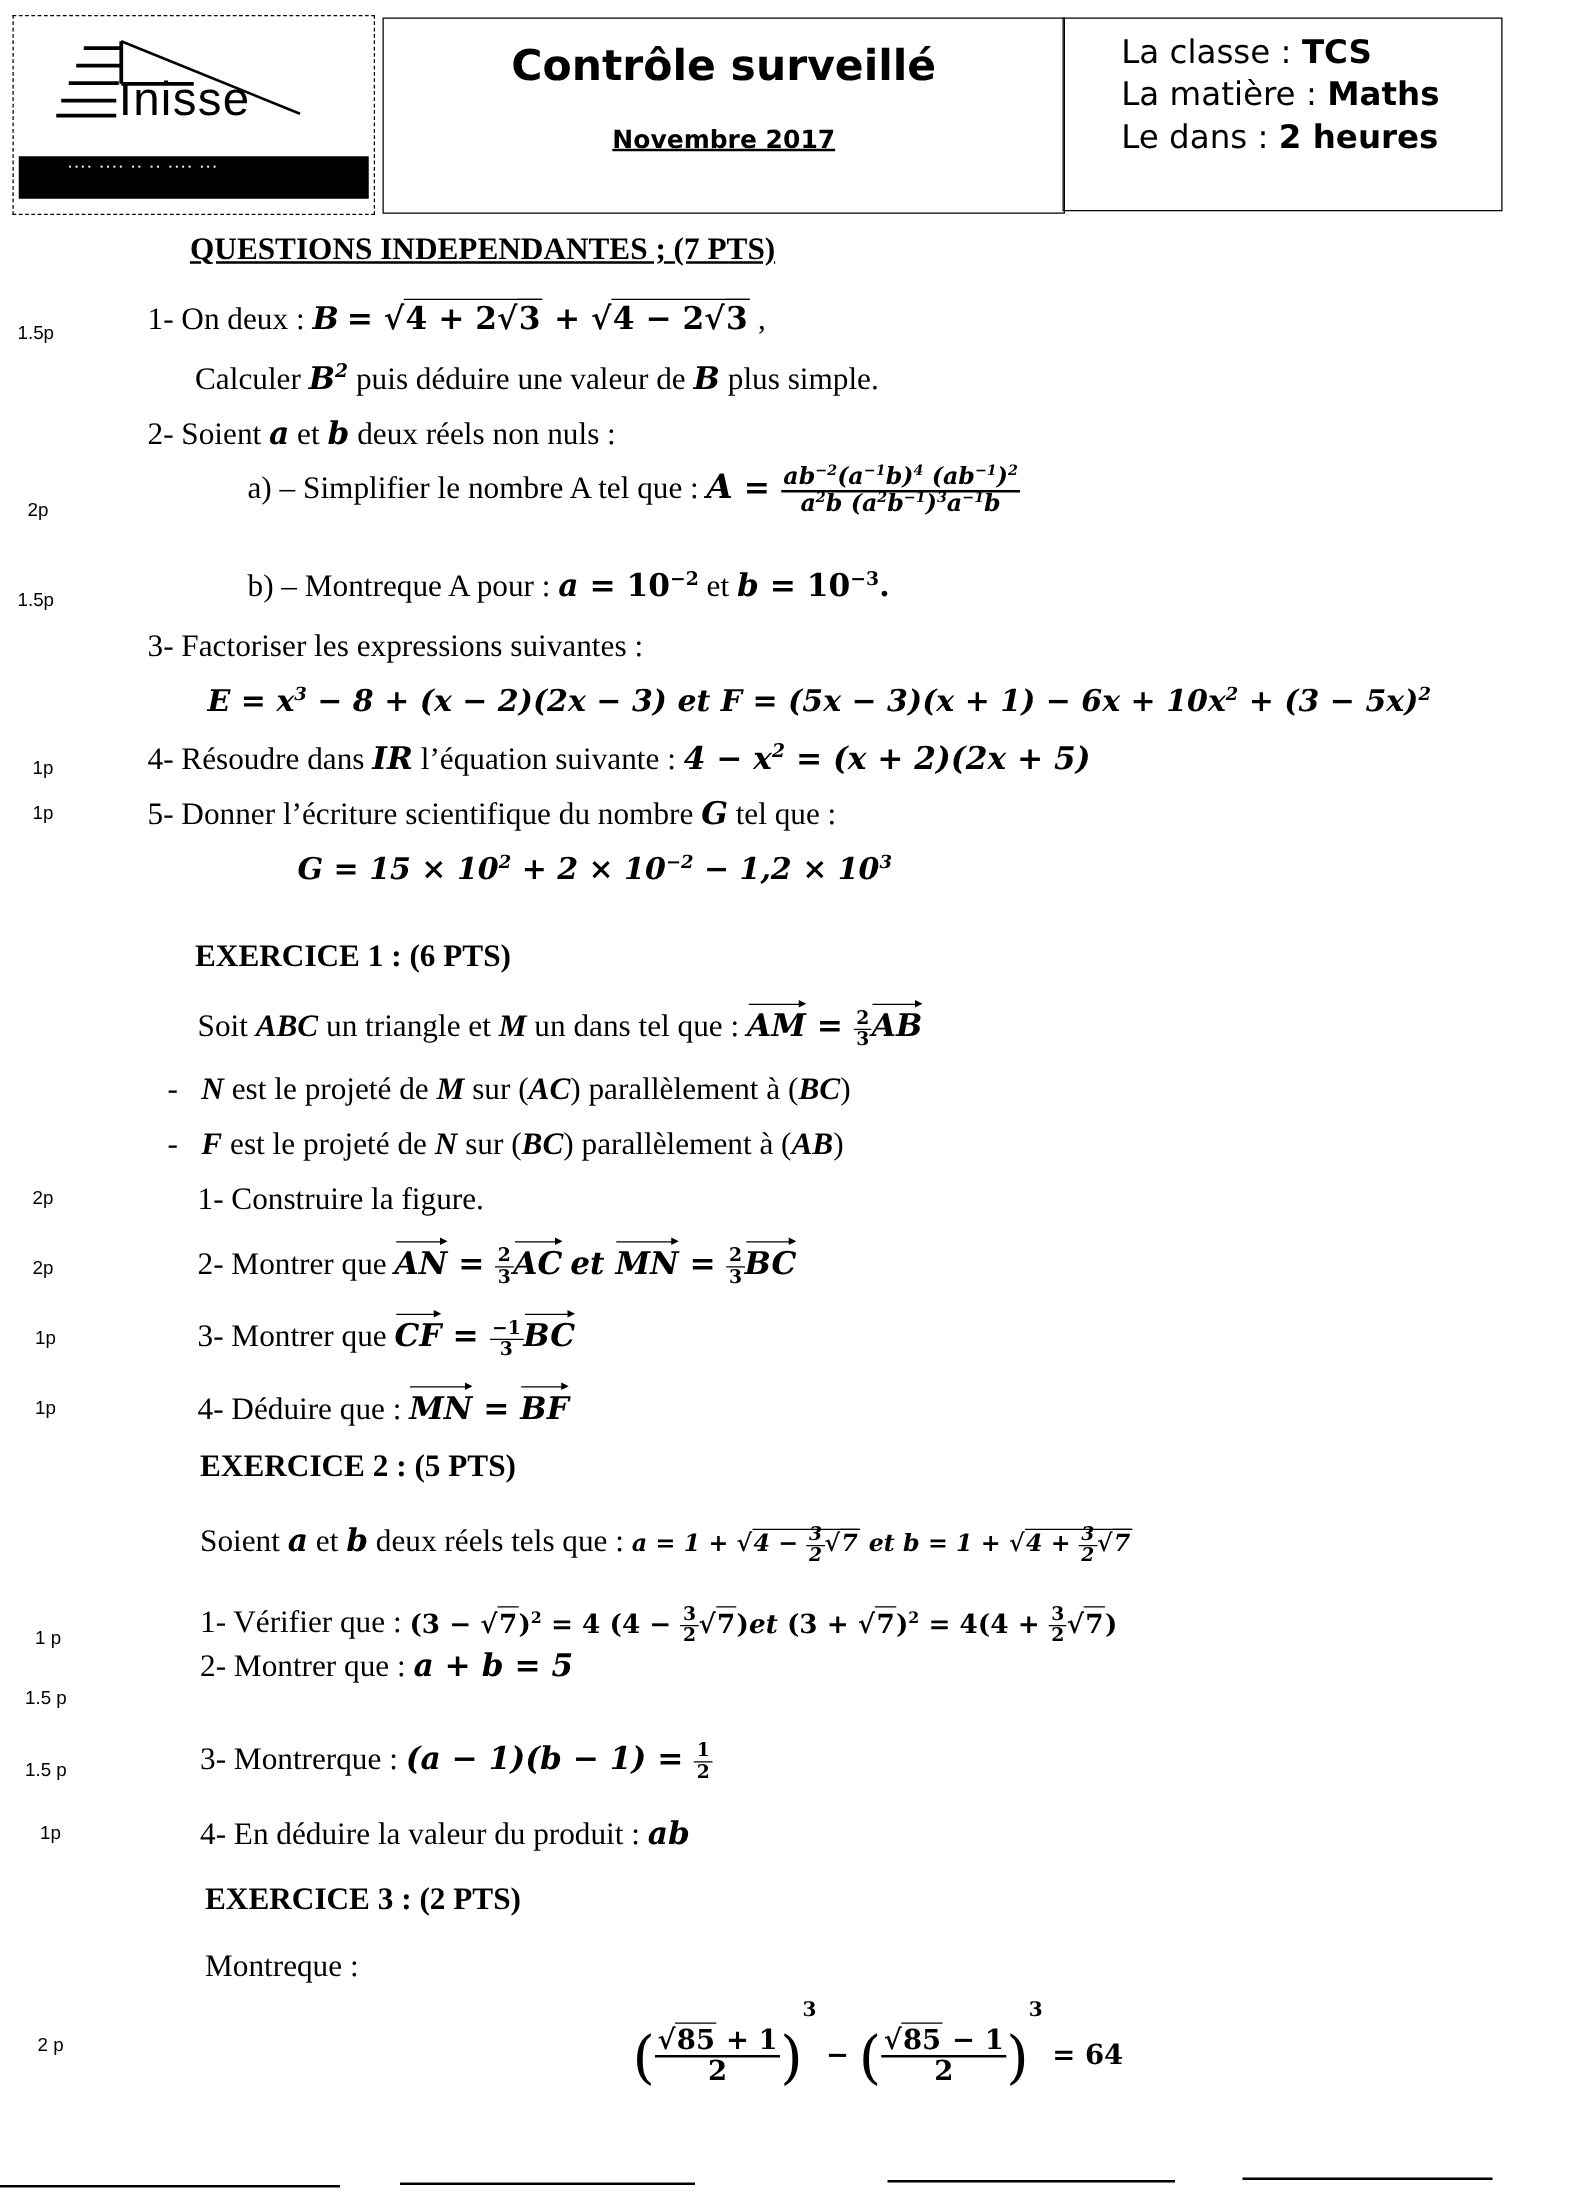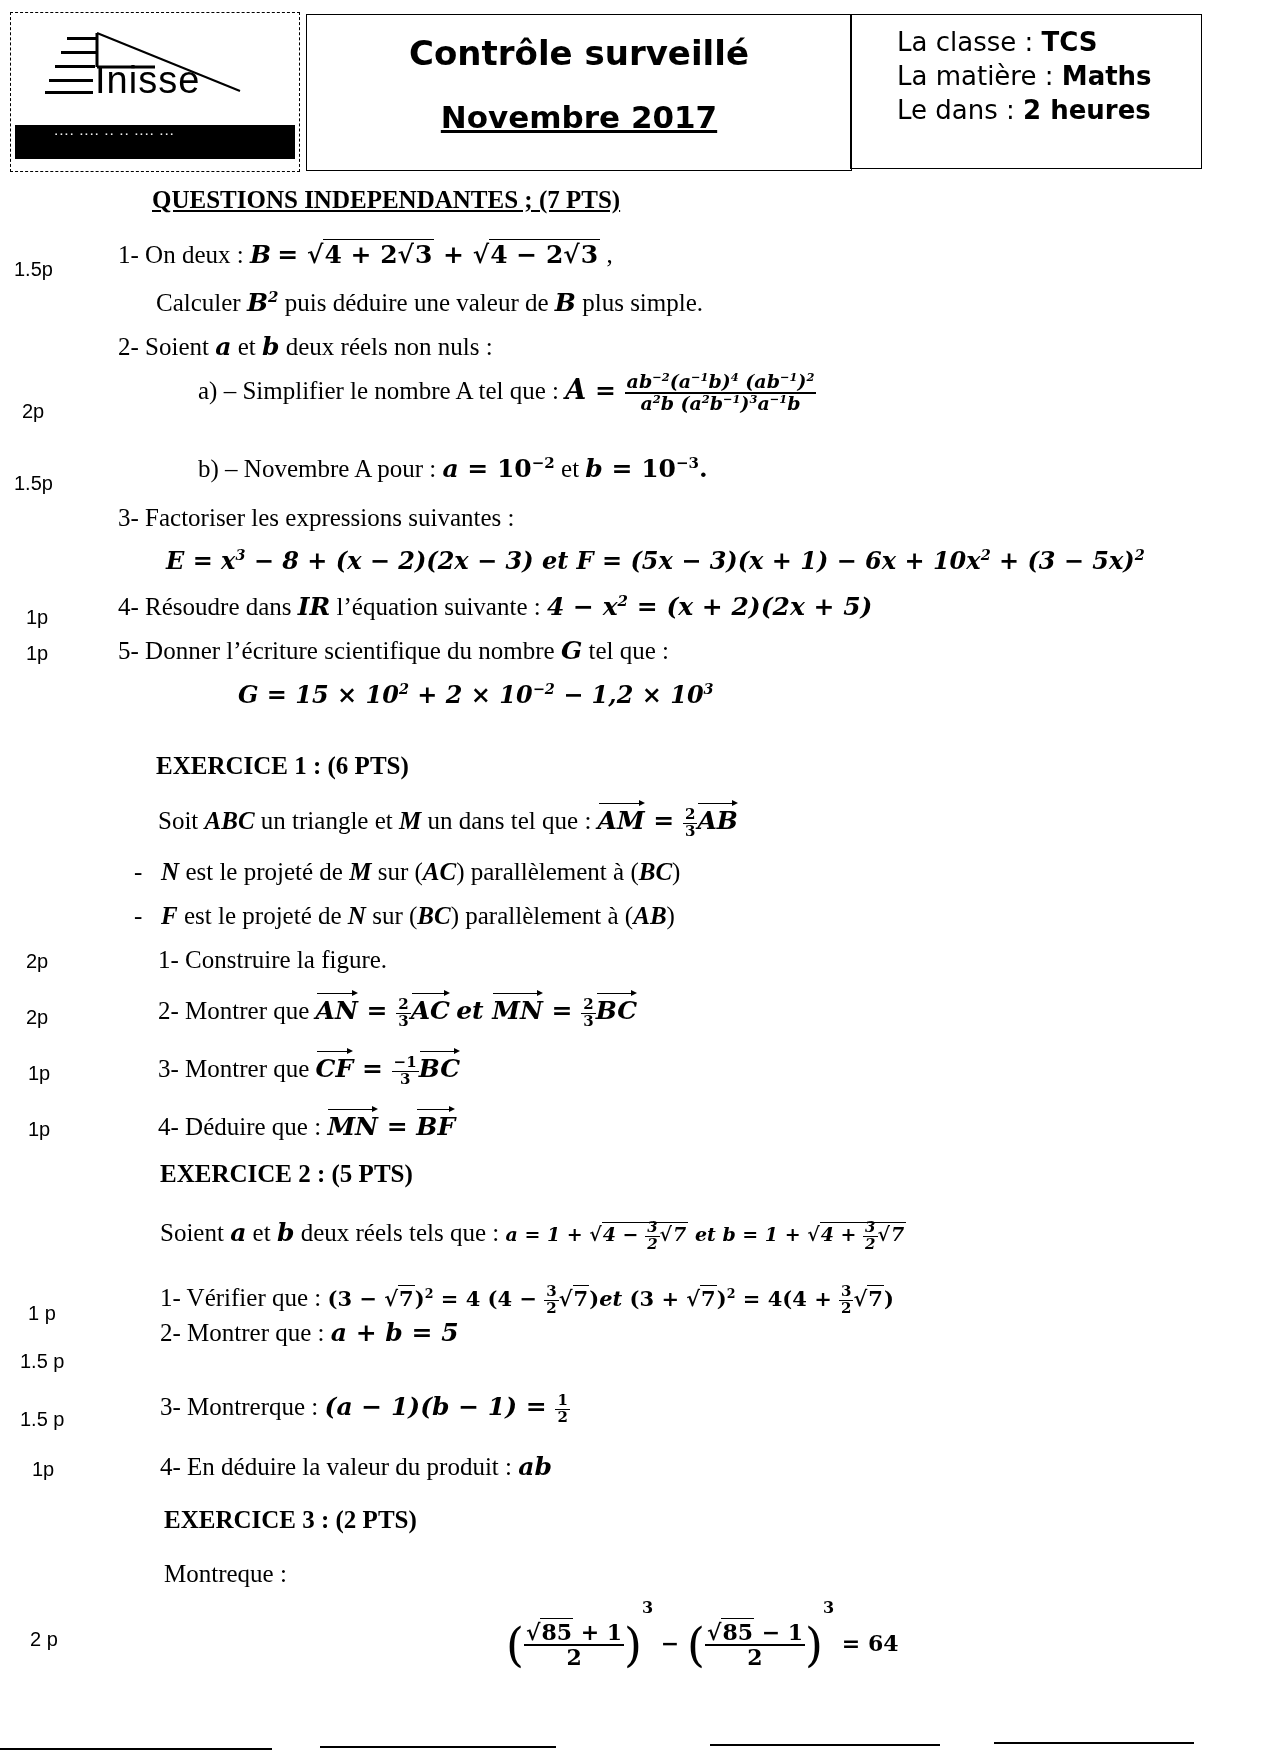--- a/index.html
+++ b/index.html
@@ -12,25 +12,25 @@
   
   .box { position:absolute; border:1.5px solid #000; }
   .logo-box { left:10px; top:12px; width:288px; height:158px; border:1.5px dashed #000; }
   .logo-bar { position:absolute; left:4px; right:4px; top:112px; height:34px; background:#000; }
   .logo-bar-text { position:absolute; left:40px; top:6px; color:#fff; font-size:6px; letter-spacing:3px; font-family:"Liberation Sans", sans-serif; }
   .logo-name { position:absolute; left:84px; top:48px; font-family:"Liberation Sans", sans-serif; font-size:38px; line-height:1; letter-spacing:1px; }
   .logo-line { position:absolute; height:3px; background:#000; }
   .title-box { left:306px; top:14px; width:544px; height:155px; }
   .info-box { left:850px; top:14px; width:350px; height:153px; }
   .title { position:absolute; left:0; right:0; top:18px; text-align:center; font-family:"DejaVu Sans", sans-serif; font-weight:bold; font-size:34px; }
-  .subtitle { position:absolute; left:0; right:0; top:84px; text-align:center; font-family:"DejaVu Sans", sans-serif; font-weight:bold; font-size:31px; text-decoration:underline; }
+  .subtitle { position:absolute; left:0; right:0; top:84px; text-align:center; font-family:"DejaVu Sans", sans-serif; font-weight:bold; font-size:20px; text-decoration:underline; }
   .info-line { position:absolute; left:46px; font-family:"DejaVu Sans", sans-serif; font-size:26px; }
   .info-line b { font-weight:bold; }
 
-  .pts { position:absolute; left:14px; font-family:"Liberation Sans", sans-serif; font-size:20px; }
+  .pts { position:absolute; left:14px; font-family:"Liberation Sans", sans-serif; font-size:15px; }
   .sec-title { font-family:"Liberation Serif", serif; font-weight:bold; font-size:25px; }
   .line { font-size:25px; }
   .frac { display:inline-block; vertical-align:middle; text-align:center; line-height:1.05; }
   .frac > span { display:block; }
   .frac .num { border-bottom:2px solid #000; padding:0 2px; }
   .frac.small { font-size:15px; }
   .frac.small .num { border-bottom-width:1.5px; }
   .vec { position:relative; display:inline-block; padding-top:6px; }
   .vec::before { content:""; position:absolute; left:1px; right:2px; top:3px; border-top:1.5px solid #000; }
   .vec::after { content:""; position:absolute; right:0; top:0px; border-left:6px solid #000; border-top:3.5px solid transparent; border-bottom:3.5px solid transparent; }
@@ -88,21 +88,21 @@
 <div class="abs line" style="left:198px;top:372px;">
   <span>a) – Simplifier le nombre A tel que :  </span><span class="math" style="font-size:27px;">A</span><span class="mathn"> = </span>
   <span class="frac math" style="font-size:19px;">
     <span class="num">ab<sup>−2</sup>(a<sup>−1</sup>b)<sup>4</sup> (ab<sup>−1</sup>)<sup>2</sup></span>
     <span class="den">a<sup>2</sup>b (a<sup>2</sup>b<sup>−1</sup>)<sup>3</sup>a<sup>−1</sup>b</span>
   </span>
 </div>
 
 <div class="pts" style="top:472px;">1.5p</div>
 <div class="abs line" style="left:198px;top:454px;">
-  <span>b) – Novembre A pour : </span><span class="math">a</span><span class="mathn"> = 10<sup>−2</sup></span> et <span class="math">b</span><span class="mathn"> = 10<sup>−3</sup>.</span>
+  <span>b) – Montreque A pour : </span><span class="math">a</span><span class="mathn"> = 10<sup>−2</sup></span> et <span class="math">b</span><span class="mathn"> = 10<sup>−3</sup>.</span>
 </div>
 
 <div class="abs line" style="left:118px;top:504px;">
   <span>3- </span><span>Factoriser les expressions suivantes :</span>
 </div>
 <div class="abs math" style="left:166px;top:546px;font-size:24px;">
   E = x<sup>3</sup> − 8 + (x − 2)(2x − 3) et F = (5x − 3)(x + 1) − 6x + 10x<sup>2</sup> + (3 − 5x)<sup>2</sup>
 </div>
 
 <div class="pts" style="top:606px;left:26px;">1p</div>

